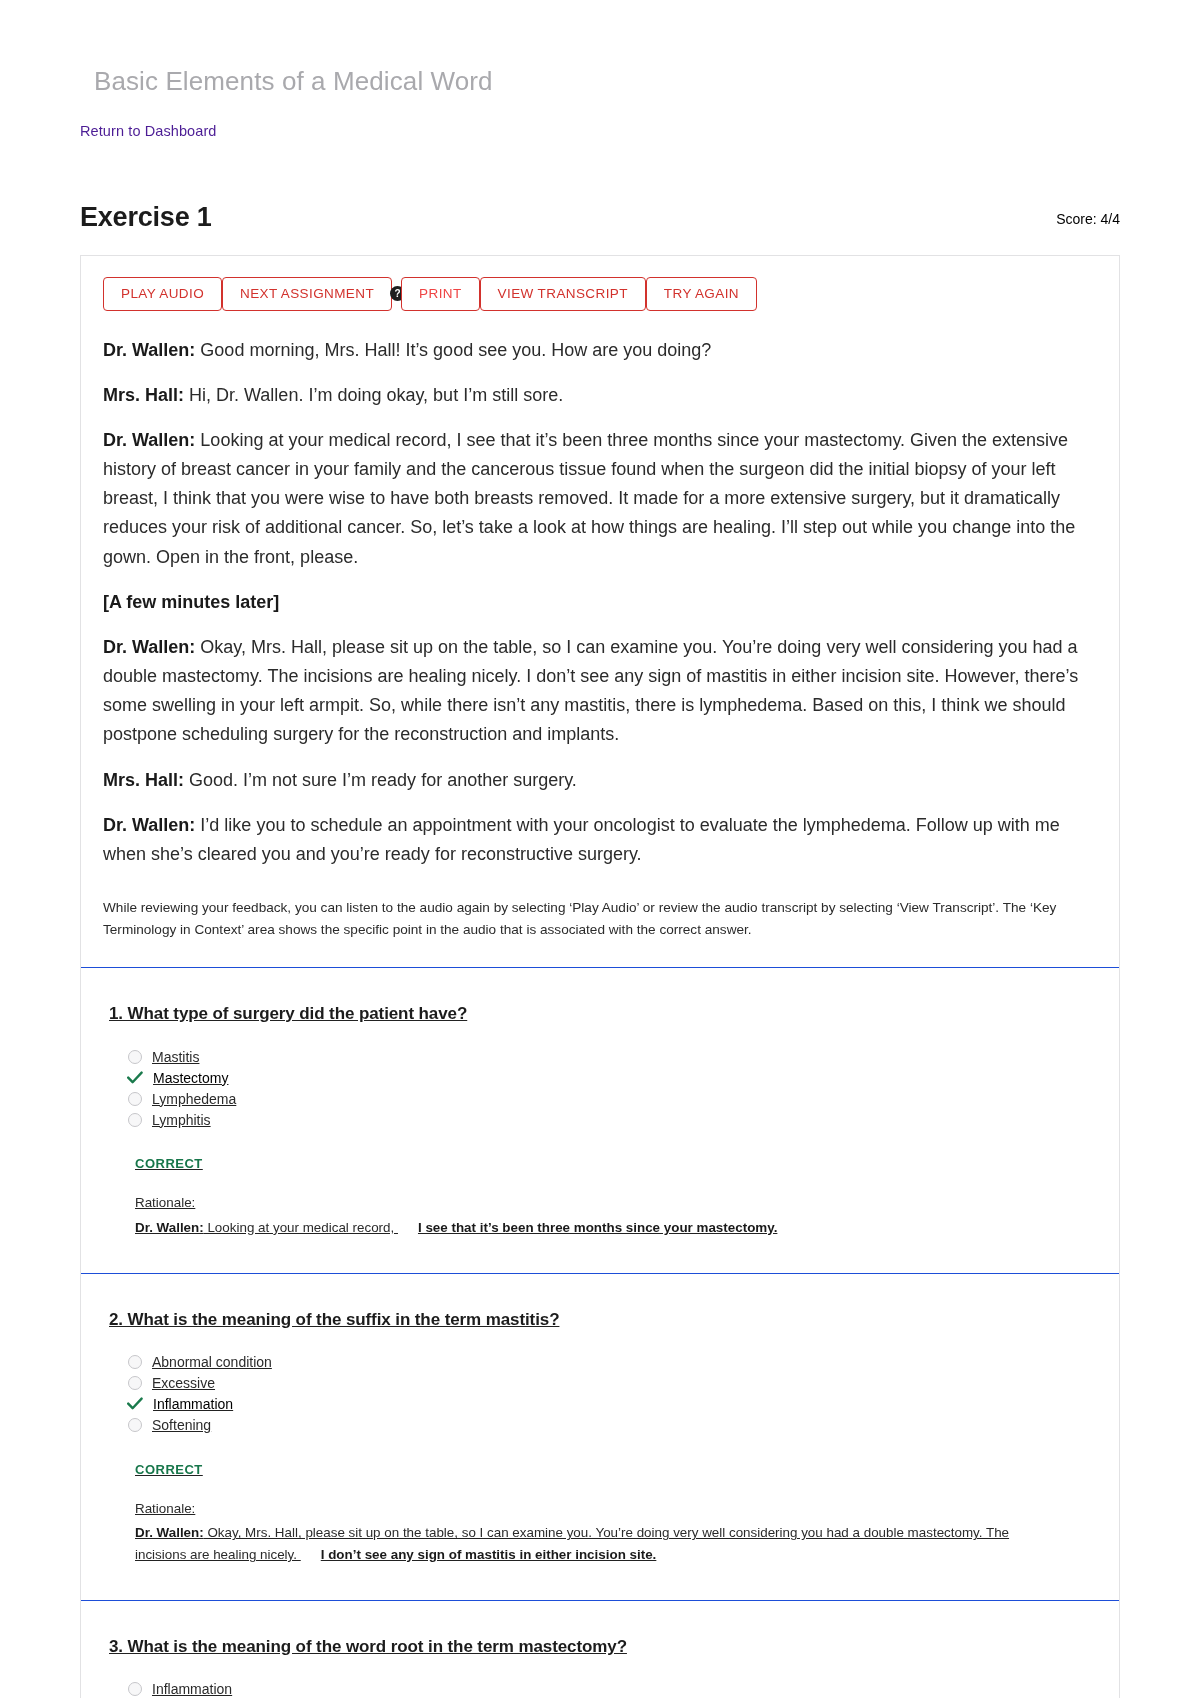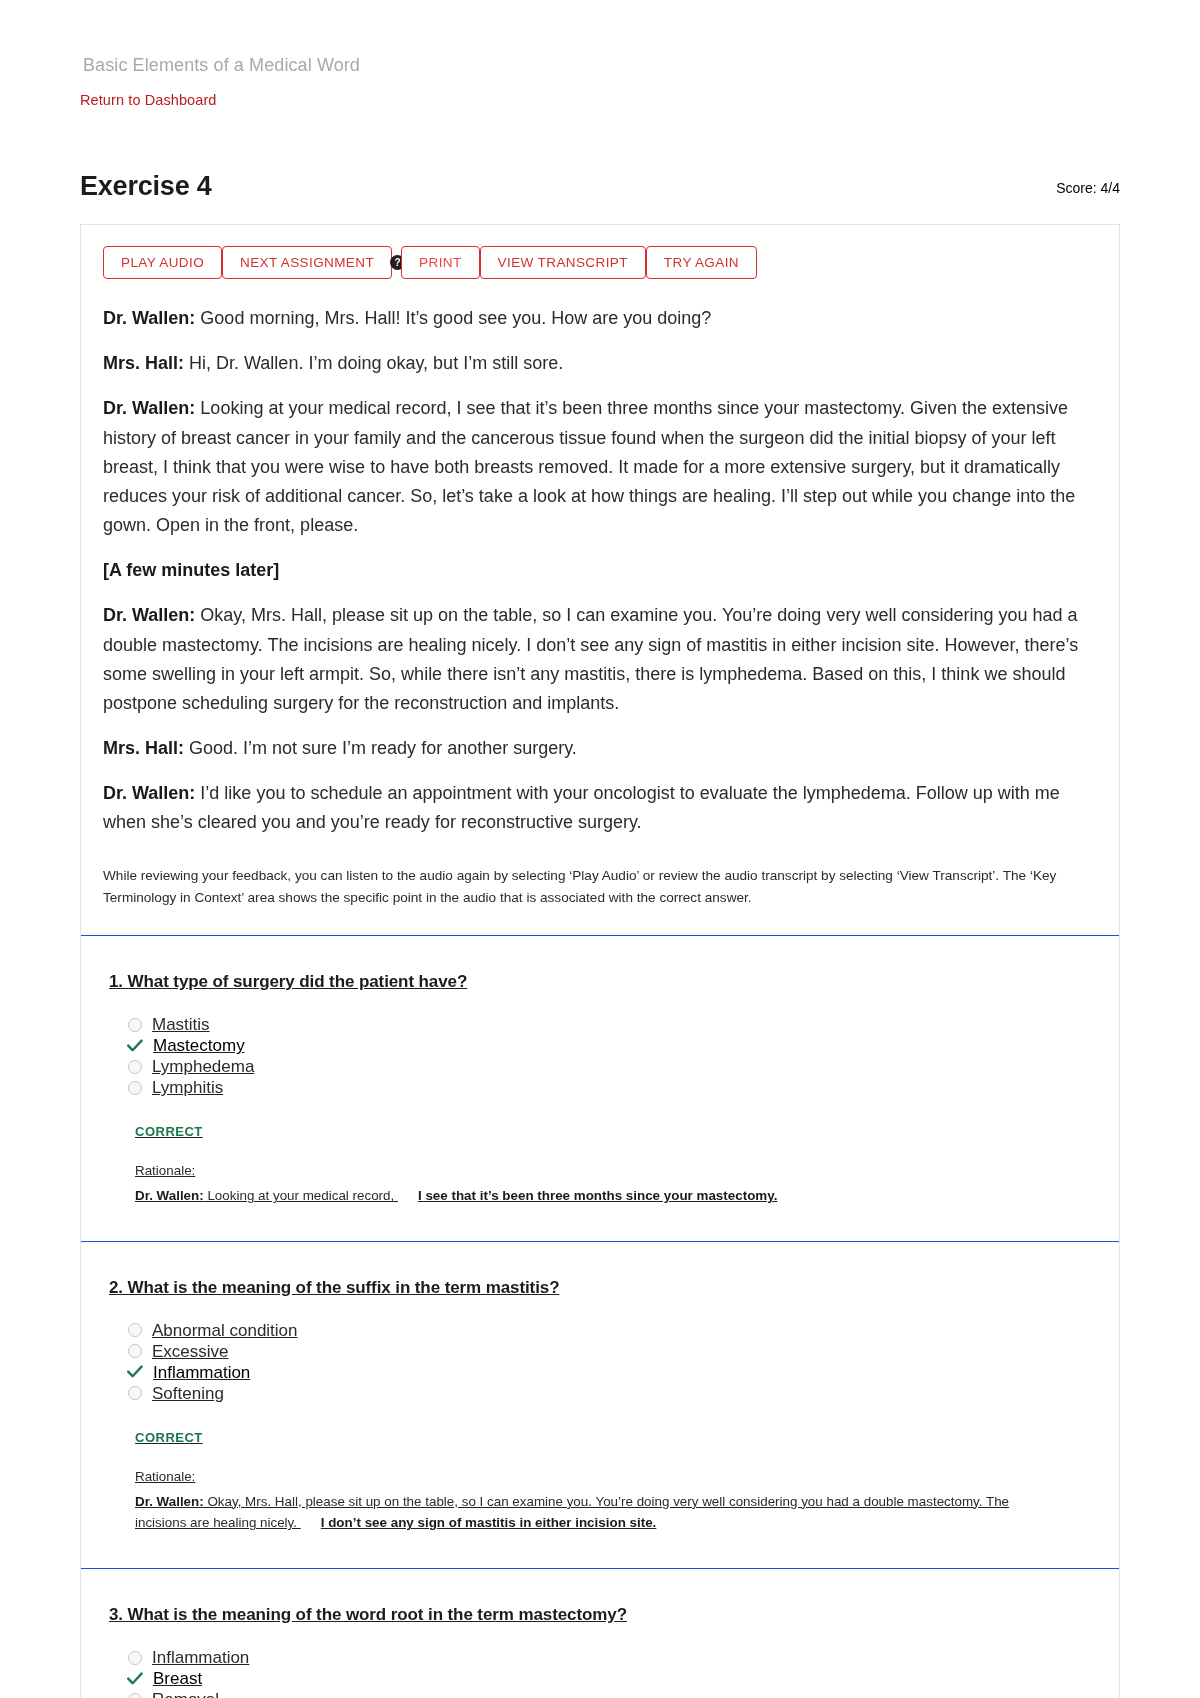--- a/index.html
+++ b/index.html
@@ -15,32 +15,32 @@
     min-height: 1698px;
     position: relative;
     background: #ffffff;
   }
 
   
   .top-header {
     padding: 52px 0 0 80px;
   }
   .course-title {
-    font-size: 18px;
+    font-size: 26px;
     font-weight: 400;
     color: #a9a9ad;
     letter-spacing: 0.1px;
     line-height: 1.2;
-    margin: 3px;
+    margin: 14px;
   }
   .dashboard-link {
     display: inline-block;
     margin-top: 12px;
     font-size: 14.5px;
-    color: #b91c1c;
+    color: #4c1d95;
     text-decoration: none;
     letter-spacing: 0.1px;
   }
 
   
   .title-row {
     margin: 62px 80px 0 80px;
     display: flex;
     align-items: flex-end;
     justify-content: space-between;
@@ -162,21 +162,21 @@
     flex: 0 0 auto;
     margin-left: 1px;
   }
   .check {
     width: 16px;
     height: 14px;
     flex: 0 0 auto;
     display: block;
   }
   .opt-label {
-    font-size: 17px;
+    font-size: 14px;
     color: #2b2b2b;
     line-height: 1;
   }
   .opt-label.selected { color: #000000; }
 
   .verdict {
     margin: 26px 0 0 26px;
     font-size: 13px;
     font-weight: 700;
     letter-spacing: 0.5px;
@@ -205,21 +205,21 @@
 <body>
 
 <div class="page">
 
   <div class="top-header">
     <div class="course-title">Basic Elements of a Medical Word</div>
     <a class="dashboard-link" href="#">Return to Dashboard</a>
   </div>
 
   <div class="title-row">
-    <h1 class="exercise-title">Exercise 4</h1>
+    <h1 class="exercise-title">Exercise 1</h1>
     <div class="score-text">Score: 4/4</div>
   </div>
 
   <div class="card">
 
     <div class="toolbar">
       <button class="btn">PLAY AUDIO</button>
       <button class="btn">NEXT ASSIGNMENT</button>
       <span class="help-icon">?</span>
       <button class="btn disabled">PRINT</button>

